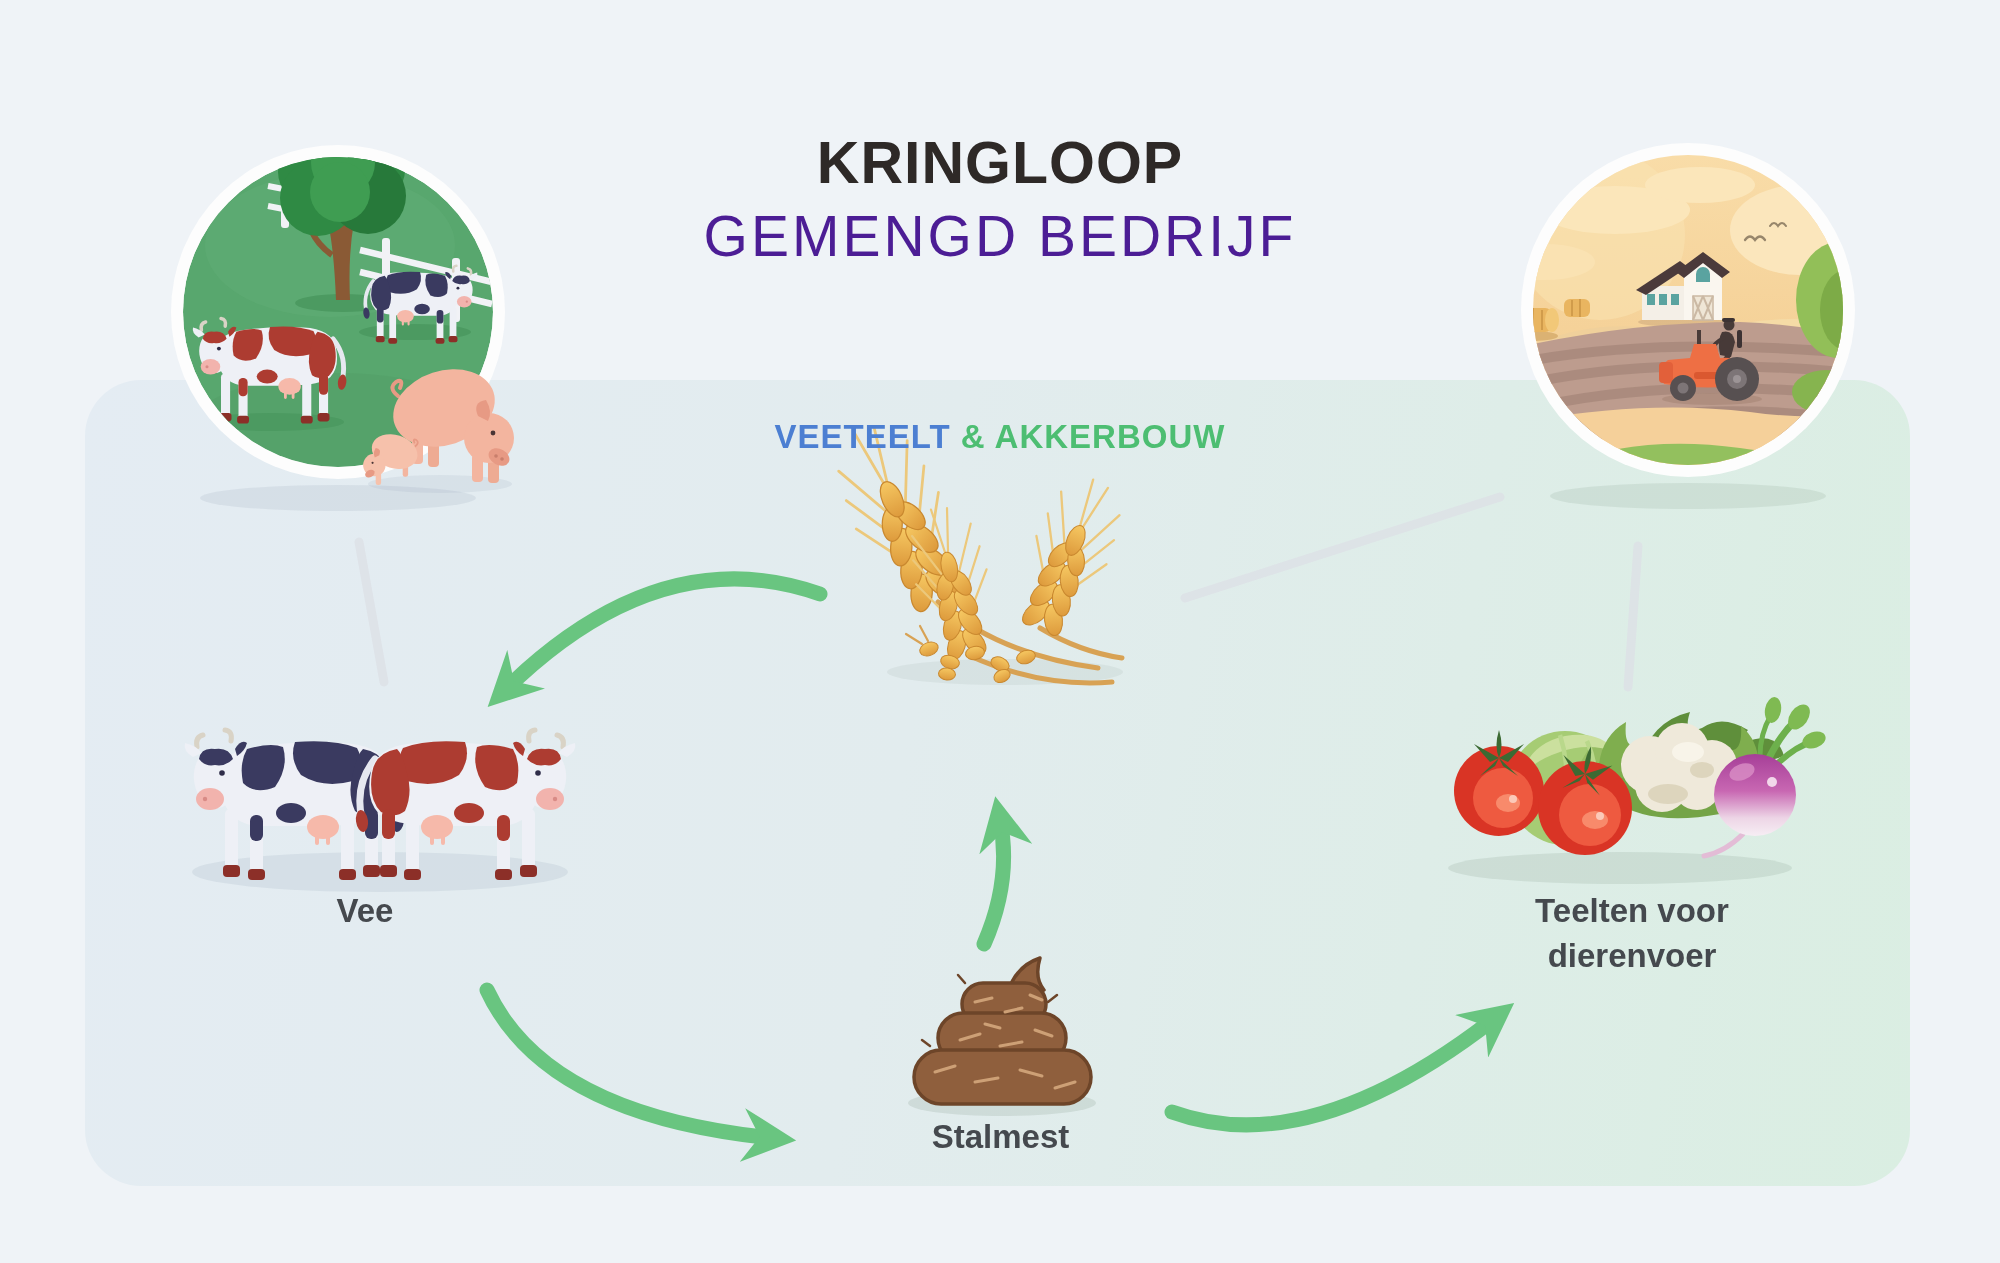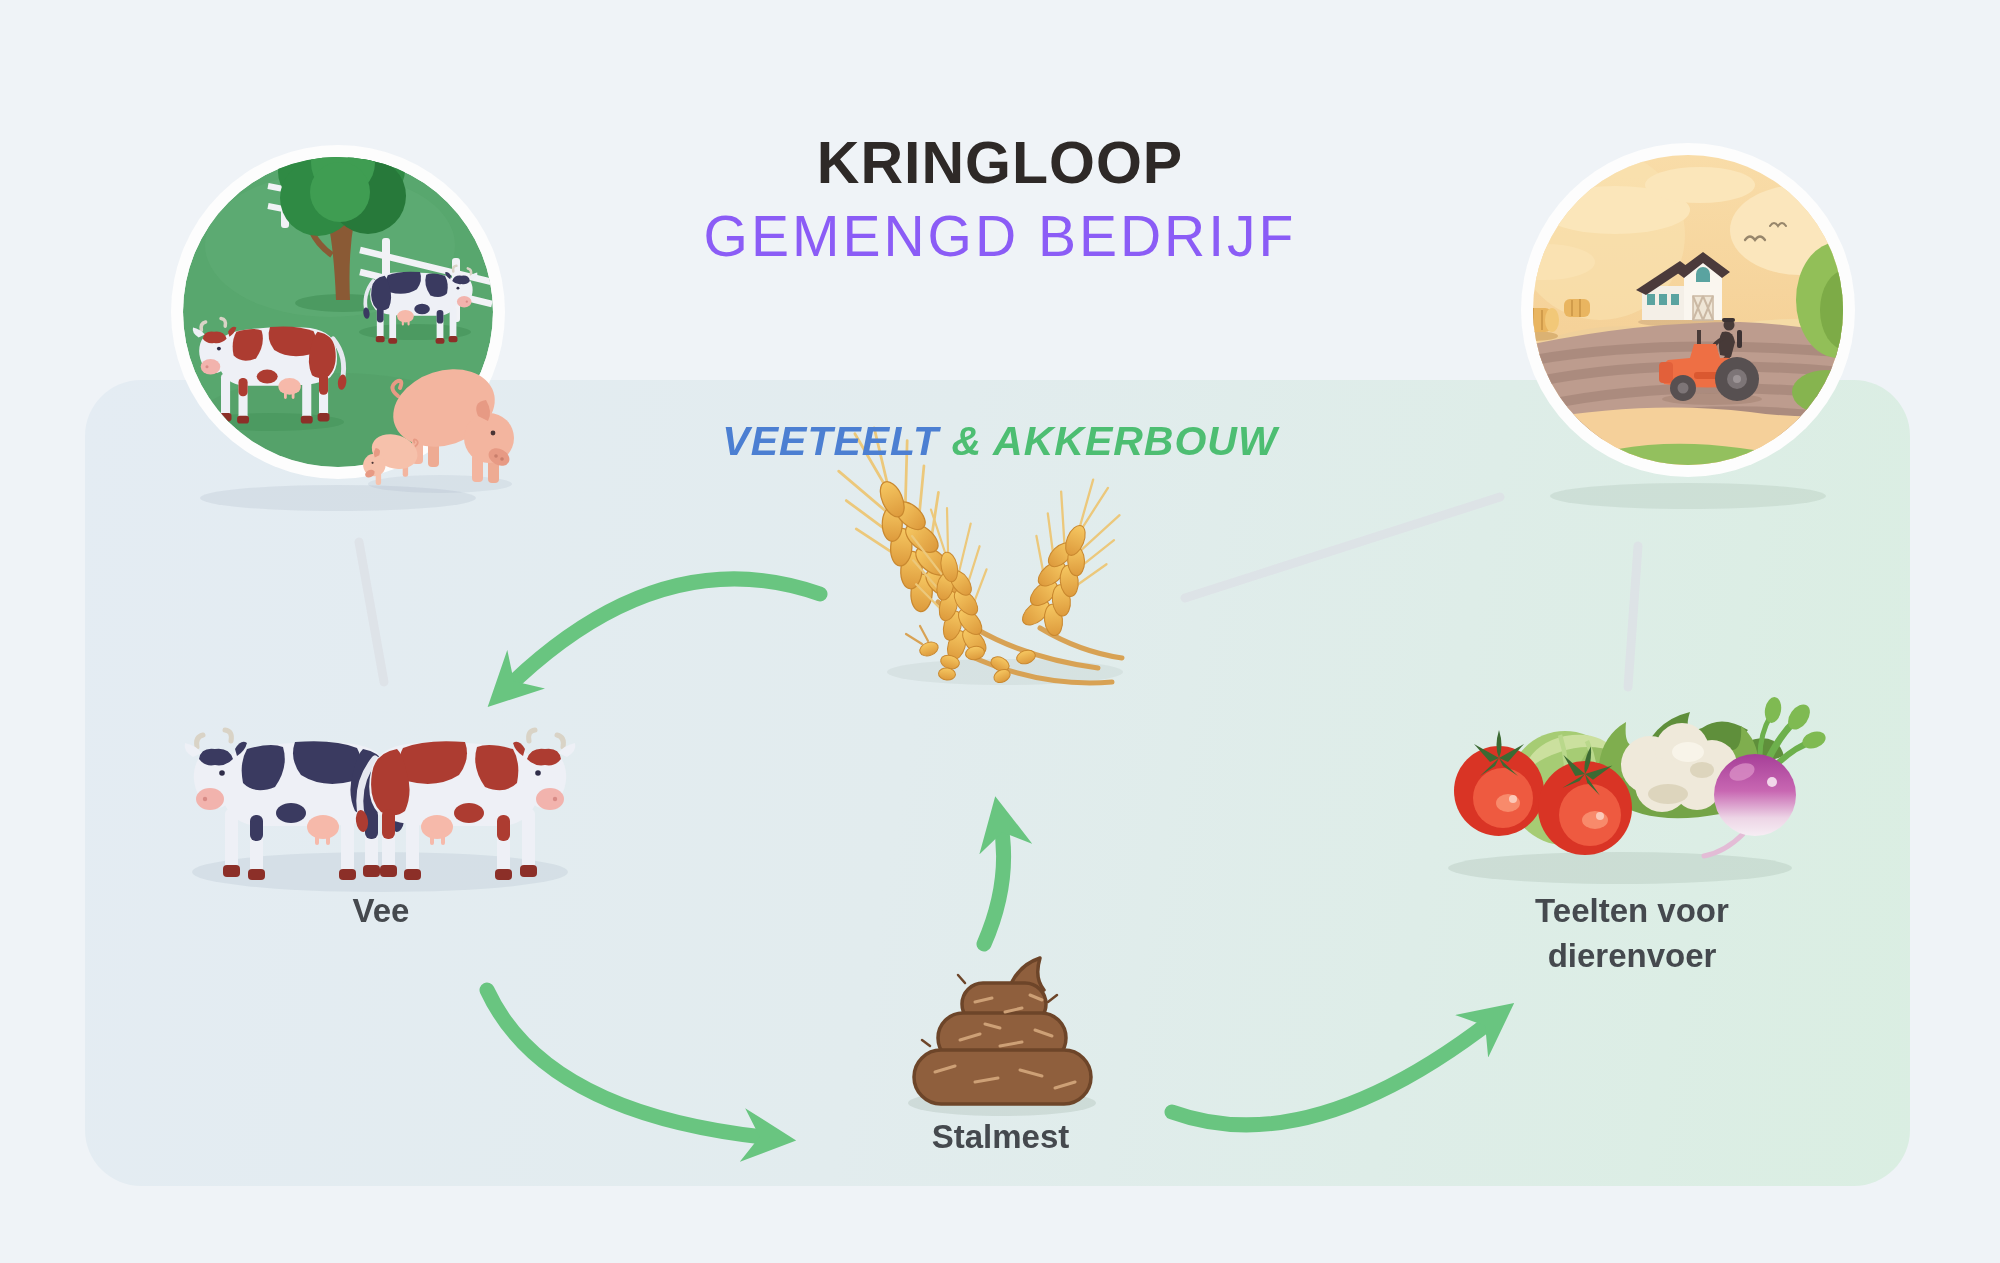--- a/index.html
+++ b/index.html
@@ -11,33 +11,33 @@
     position:absolute;left:85px;top:380px;width:1825px;height:806px;
     border-radius:56px;
     background:linear-gradient(100deg,#e4ecf3 0%,#e2ecee 45%,#daeee2 100%);
   }
   svg.art{position:absolute;left:0;top:0;display:block;}
   .title{
     position:absolute;top:128px;left:0;width:2000px;text-align:center;
     color:#2e2927;
   }
   .title .l1{font-size:59px;font-weight:800;letter-spacing:1px;line-height:70px;}
-  .title .l2{font-size:57px;font-weight:400;letter-spacing:3px;line-height:76px;color:#8b5cf6;}
+  .title .l2{font-size:57px;font-weight:400;letter-spacing:3px;line-height:76px;color:#4c1d95;}
   .subtitle{
     position:absolute;top:418px;left:0;width:2000px;text-align:center;
-    font-size:41px;font-weight:700;letter-spacing:1px;font-style:italic;
+    font-size:33px;font-weight:700;letter-spacing:1px;
   }
   .subtitle .s-left{color:#4c7fd2;}
   .subtitle .s-amp,.subtitle .s-right{color:#4dbe72;}
   .node-label{
     position:absolute;text-align:center;font-size:33px;font-weight:700;
     color:#45494e;line-height:45px;
   }
   .lbl-dierenvoer{left:845px;top:686px;width:280px;}
-  .lbl-vee{left:281px;top:888px;width:200px;}
+  .lbl-vee{left:265px;top:888px;width:200px;}
   .lbl-stalmest{left:898px;top:1114px;width:205px;}
   .lbl-consumptie{left:1472px;top:888px;width:320px;}
 </style>
 </head>
 <body>
 
 <div class="canvas">
 
   <div class="panel"></div>
 

